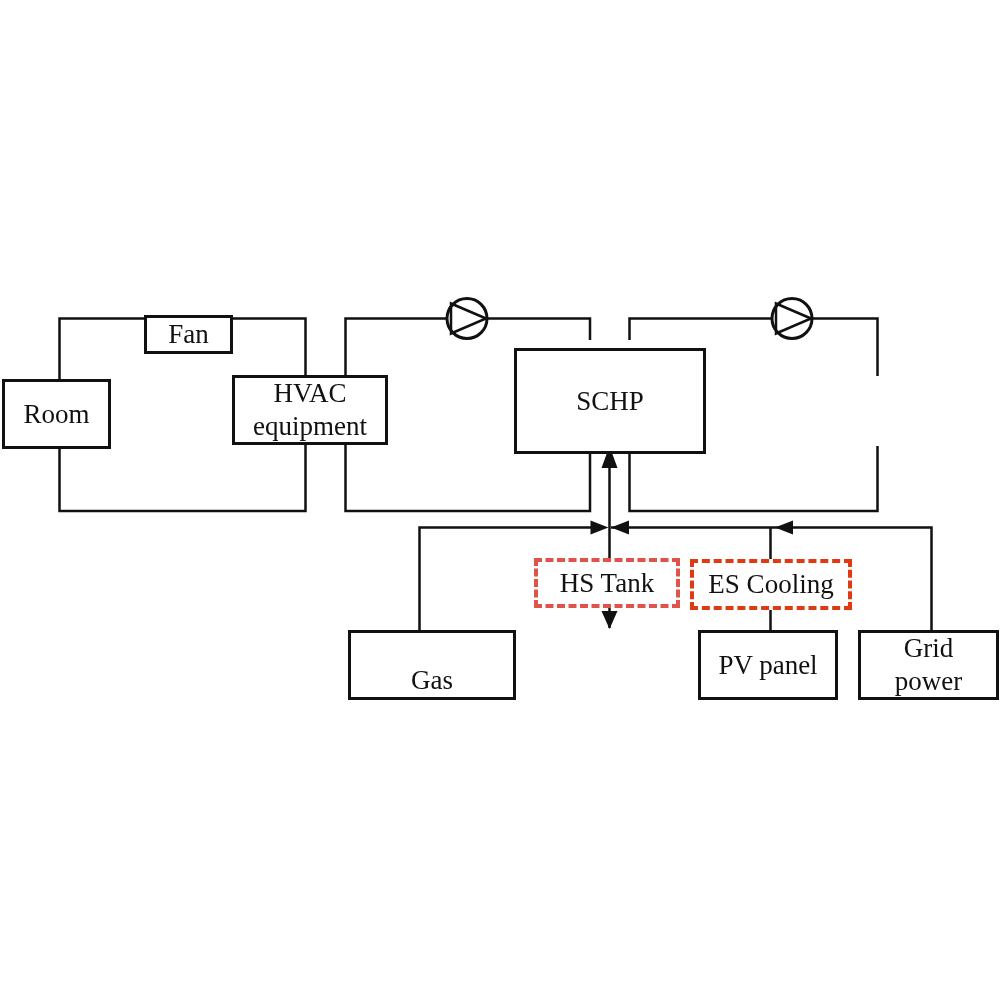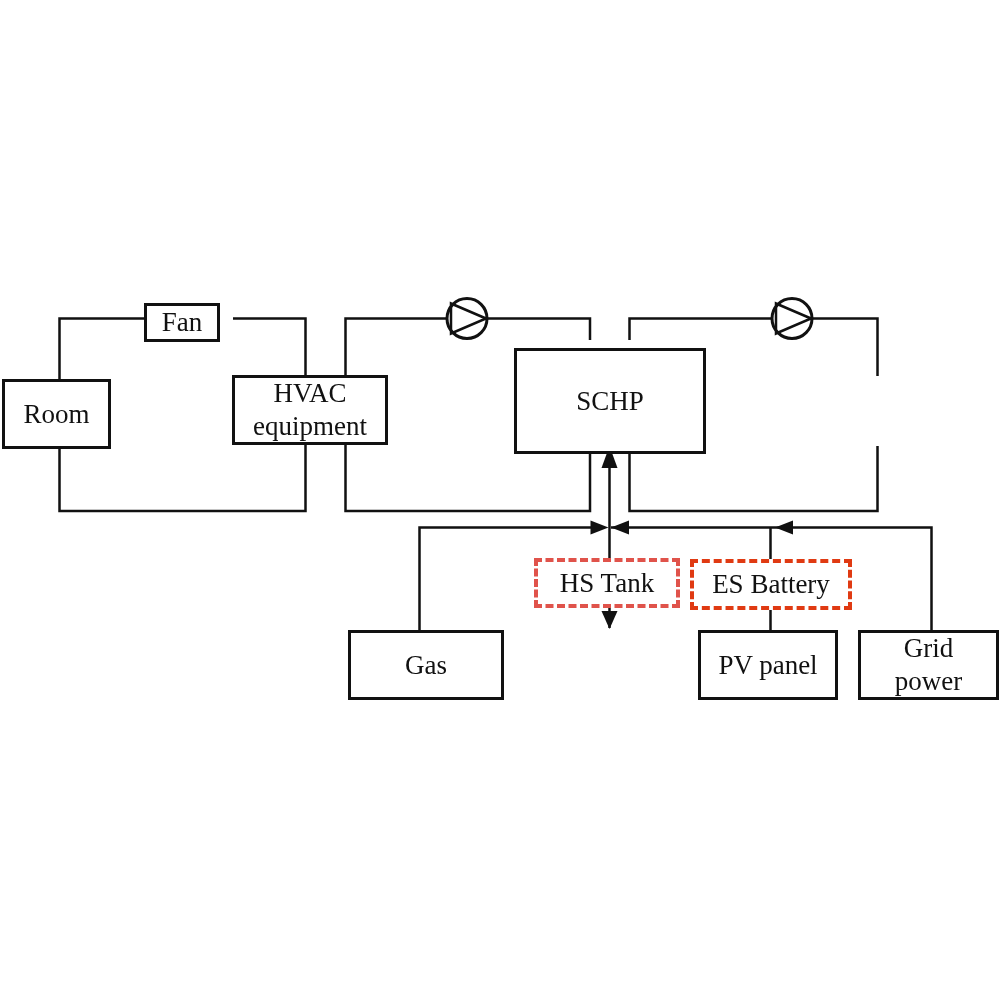--- a/index.html
+++ b/index.html
@@ -21,28 +21,28 @@
     text-align:center;
   }
   .node .label{
     font-size:27px;
     line-height:1.22;
     white-space:pre-line;
     color:#111;
   }
   .node.dashed{border-style:dashed;border-width:4px;background:transparent;}
   
-  #node-fan    {left:144px;top:303px;width:76px;height:39px;}
+  #node-fan    {left:144px;top:315px;width:89px;height:39px;}
   #node-room   {left:2px;  top:379px;width:109px;height:70px;}
   #node-hvac   {left:232px;top:375px;width:156px;height:70px;}
   #node-schp   {left:514px;top:340px;width:192px;height:106px;margin-top:8px;}
   #node-cooling{left:800px;top:376px;width:143px;height:70px;}
   #node-hs     {left:534px;top:558px;width:146px;height:50px;}
   #node-es     {left:690px;top:559px;width:162px;height:51px;}
-  #node-gas    {left:348px;top:630px;width:156px;height:70px;}
+  #node-gas    {left:348px;top:630px;width:168px;height:70px;align-items:flex-end;}
   #node-solar  {left:540px;top:629px;width:141px;height:71px;}
   #node-pv     {left:698px;top:630px;width:140px;height:70px;}
   #node-grid   {left:858px;top:630px;width:141px;height:70px;}
 </style>
 </head>
 <body>
 
 <div id="canvas">
 
   <svg id="wires" viewBox="0 0 1000 1000" xmlns="http://www.w3.org/2000/svg">
@@ -111,16 +111,16 @@
   </div>
   <div class="node" id="node-grid">
     <span class="label">Grid
 power</span>
   </div>
 
   <div class="node dashed" id="node-hs" style="border-color: rgb(224, 83, 75);">
     <span class="label">HS Tank</span>
   </div>
   <div class="node dashed" id="node-es" style="border-color: rgb(224, 58, 18);">
-    <span class="label">ES Battery</span>
+    <span class="label">ES Cooling</span>
   </div>
 
 </div>
 
 </body></html>

